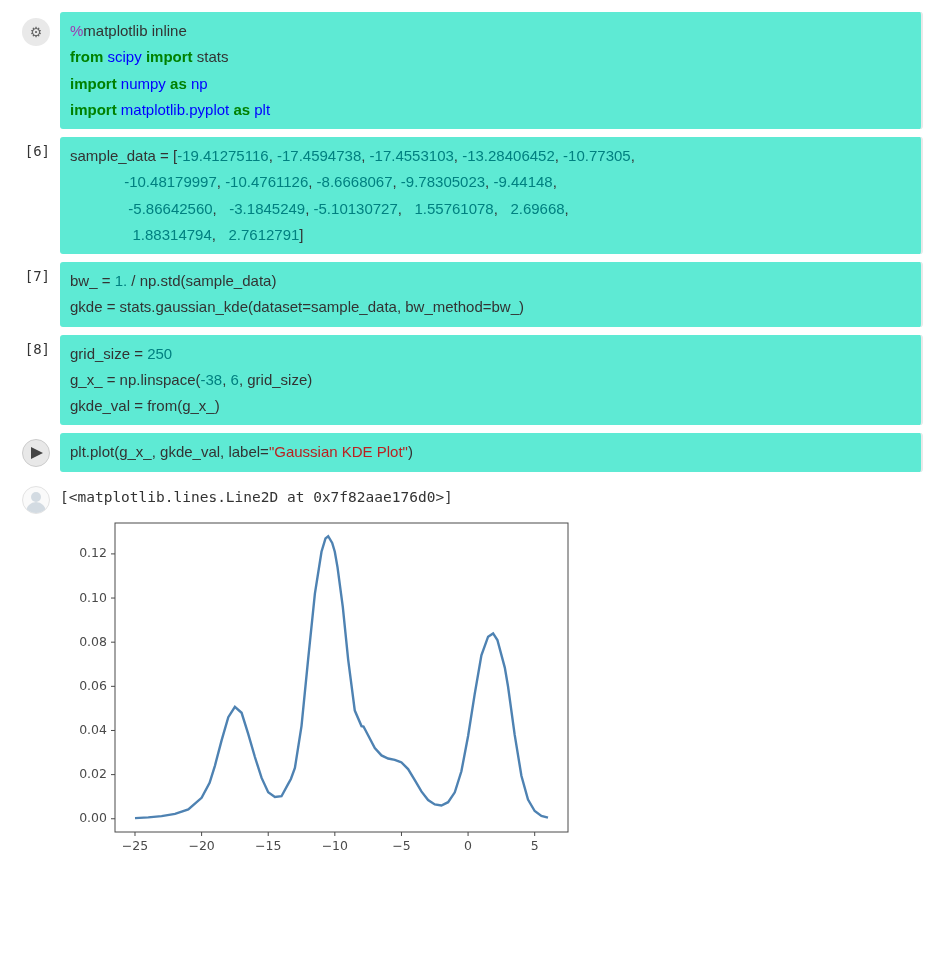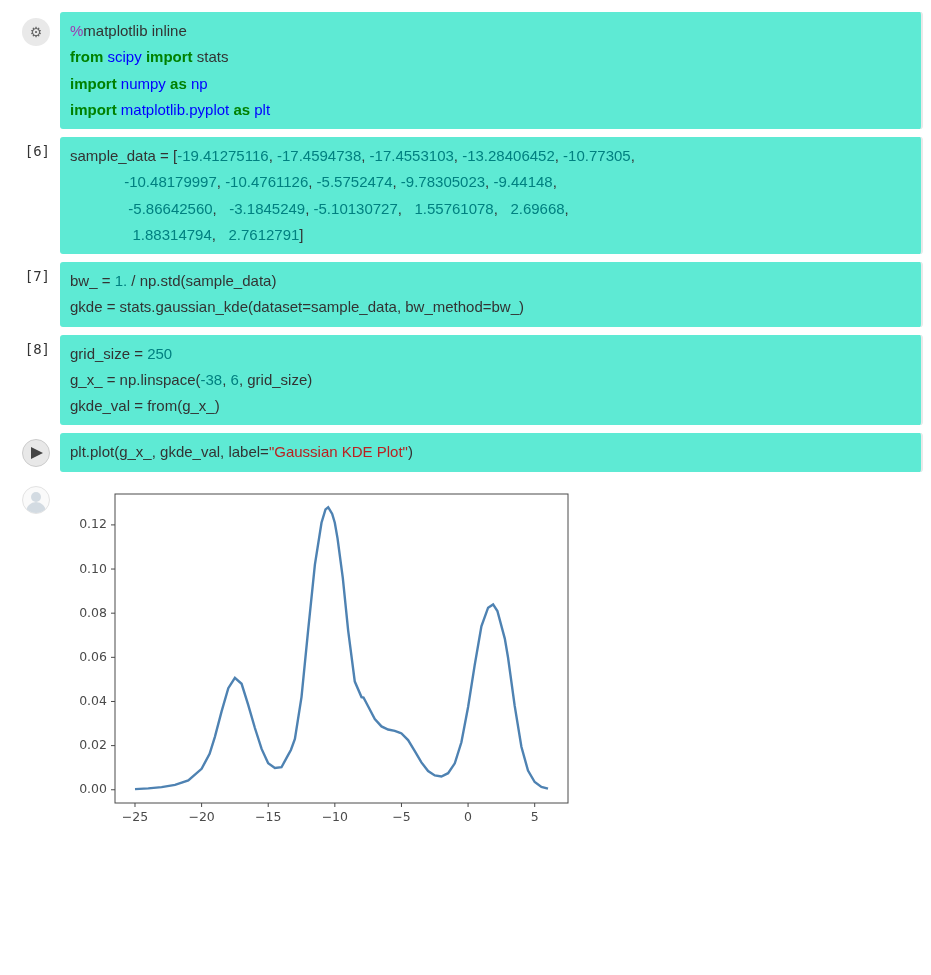--- a/index.html
+++ b/index.html
@@ -135,21 +135,21 @@
 <span class="tk-kw">import</span><span class="tk-txt"> </span><span class="tk-nn">numpy</span><span class="tk-txt"> </span><span class="tk-kw">as</span><span class="tk-txt"> </span><span class="tk-nn">np</span>
 <span class="tk-kw">import</span><span class="tk-txt"> </span><span class="tk-nn">matplotlib.pyplot</span><span class="tk-txt"> </span><span class="tk-kw">as</span><span class="tk-txt"> </span><span class="tk-nn">plt</span></div>
       </div>
     </div>
     <div class="cell">
       <div class="gutter">
         <span class="prompt">[6]</span>
       </div>
       <div class="cell-body">
         <div class="code-block"><span class="tk-txt">sample_data = [</span><span class="tk-num">-19.41275116</span><span class="tk-txt">, </span><span class="tk-num">-17.4594738</span><span class="tk-txt">, </span><span class="tk-num">-17.4553103</span><span class="tk-txt">, </span><span class="tk-num">-13.28406452</span><span class="tk-txt">, </span><span class="tk-num">-10.77305</span><span class="tk-txt">,</span>
-<span class="tk-txt">             </span><span class="tk-num">-10.48179997</span><span class="tk-txt">, </span><span class="tk-num">-10.4761126</span><span class="tk-txt">, </span><span class="tk-num">-5.5752474</span><span class="tk-txt">, </span><span class="tk-num">-9.78305023</span><span class="tk-txt">, </span><span class="tk-num">-9.44148</span><span class="tk-txt">,</span>
+<span class="tk-txt">             </span><span class="tk-num">-10.48179997</span><span class="tk-txt">, </span><span class="tk-num">-10.4761126</span><span class="tk-txt">, </span><span class="tk-num">-8.6668067</span><span class="tk-txt">, </span><span class="tk-num">-9.78305023</span><span class="tk-txt">, </span><span class="tk-num">-9.44148</span><span class="tk-txt">,</span>
 <span class="tk-txt">              </span><span class="tk-num">-5.86642560</span><span class="tk-txt">,   </span><span class="tk-num">-3.1845249</span><span class="tk-txt">, </span><span class="tk-num">-5.10130727</span><span class="tk-txt">,   </span><span class="tk-num">1.55761078</span><span class="tk-txt">,   </span><span class="tk-num">2.69668</span><span class="tk-txt">,</span>
 <span class="tk-txt">               </span><span class="tk-num">1.88314794</span><span class="tk-txt">,   </span><span class="tk-num">2.7612791</span><span class="tk-txt">]</span></div>
       </div>
     </div>
     <div class="cell">
       <div class="gutter">
         <span class="prompt">[7]</span>
       </div>
       <div class="cell-body">
         <div class="code-block"><span class="tk-txt">bw_ = </span><span class="tk-num">1.</span><span class="tk-txt"> / np.std(sample_data)</span>
@@ -179,20 +179,21 @@
       </div>
     </div>
     <div class="cell">
       <div class="gutter">
         <div class="gutter-icon avatar-icon">
           <div class="head"></div>
           <div class="body"></div>
         </div>
       </div>
       <div class="cell-body">
+        <div class="output-block">[&lt;matplotlib.lines.Line2D at 0x7f82aae176d0&gt;]</div>
         <div class="plot-wrap" id="plot-wrap">
           <svg class="plot" width="520" height="345">
             <rect x="55" y="8" width="453" height="309" class="axis-line"></rect>
             <line x1="74.98529411764706" y1="317" x2="74.98529411764706" y2="321" class="tick-line"></line>
             <text x="74.98529411764706" y="335" class="tick-label" text-anchor="middle">−25</text>
             <line x1="141.60294117647058" y1="317" x2="141.60294117647058" y2="321" class="tick-line"></line>
             <text x="141.60294117647058" y="335" class="tick-label" text-anchor="middle">−20</text>
             <line x1="208.22058823529412" y1="317" x2="208.22058823529412" y2="321" class="tick-line"></line>
             <text x="208.22058823529412" y="335" class="tick-label" text-anchor="middle">−15</text>
             <line x1="274.8382352941177" y1="317" x2="274.8382352941177" y2="321" class="tick-line"></line>

